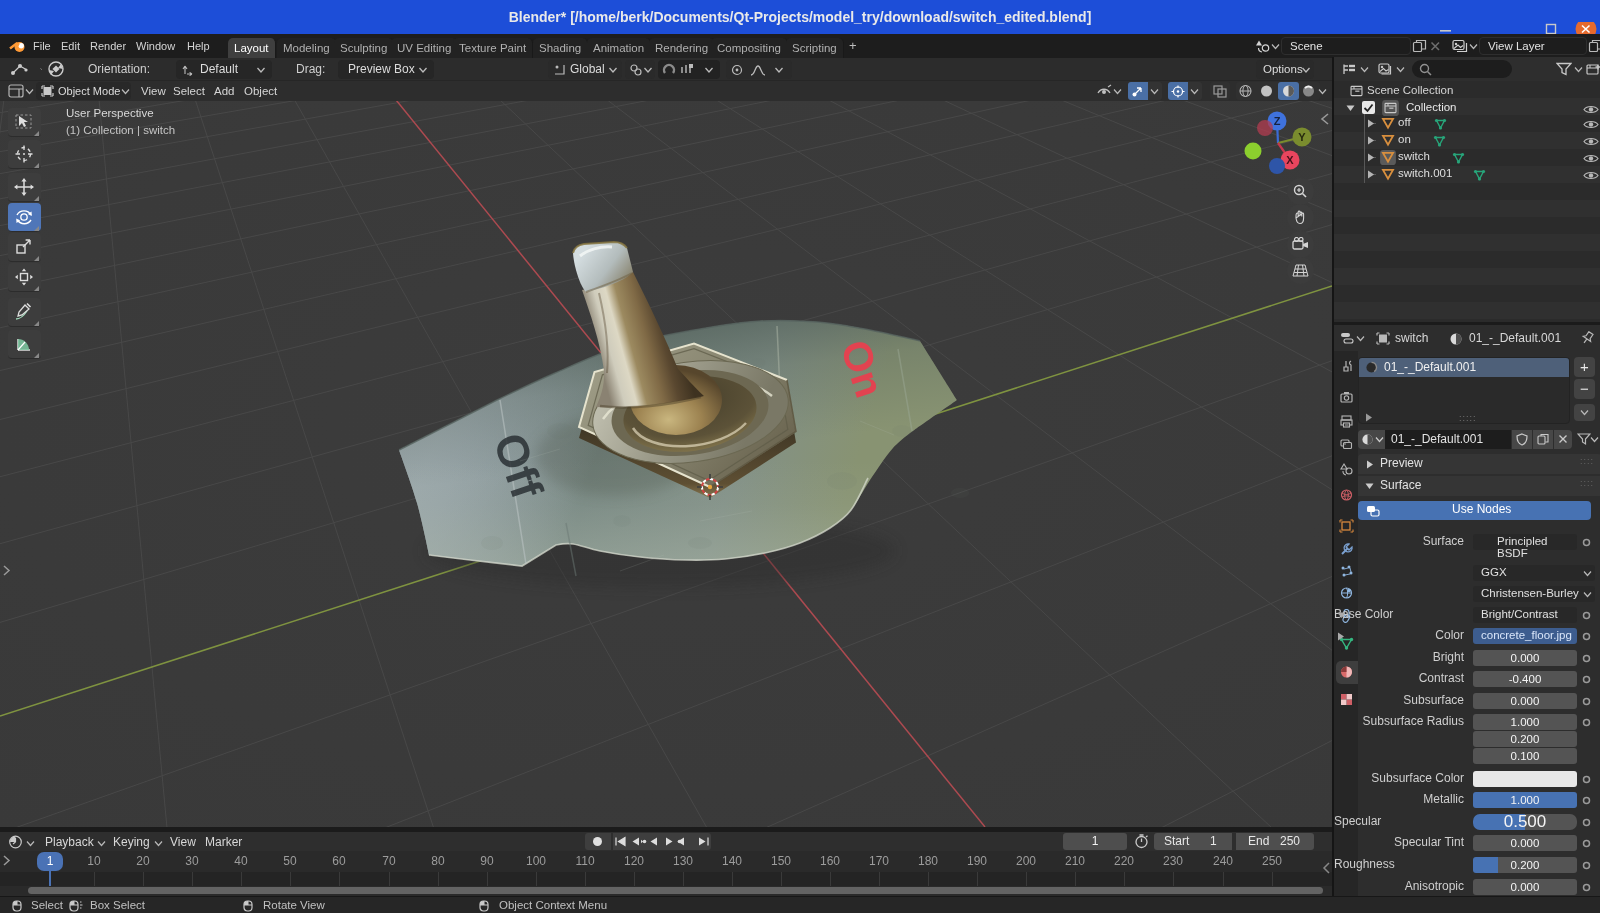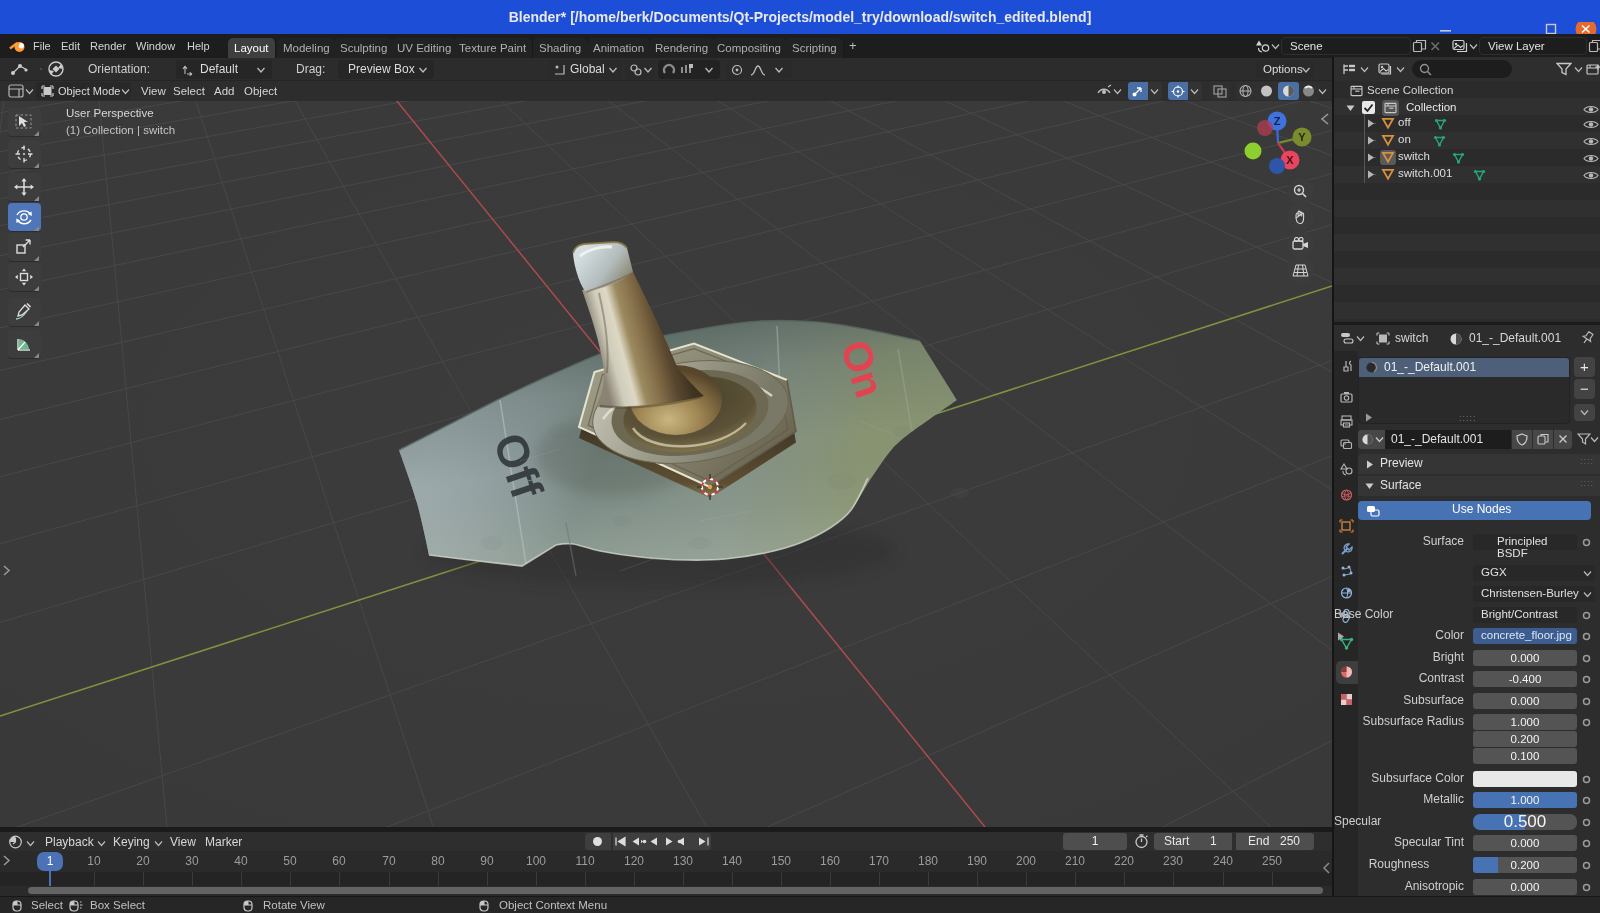--- a/index.html
+++ b/index.html
@@ -890,21 +890,21 @@
     <div class="abs txt" style="left:0;top:757px;width:130px;color:#cfcfcf;font-size:12px">Specular</div>
     <div class="abs" style="left:139px;top:757px;width:104px;height:16px;background:linear-gradient(to right,#4772b3 50%,#545454 50%);border-radius:7px;color:#f4f4f4;font-size:17px;text-align:center;line-height:16px">0.500</div>
     <svg class="abs" style="left:248px;top:761px" width="9" height="9">
       <circle cx="4.5" cy="4.5" r="3" fill="none" stroke="#9a9a9a" stroke-width="1.5"></circle>
     </svg>
     <div class="abs txt" style="left:0;top:778px;width:130px;text-align:right;color:#cfcfcf;font-size:12px">Specular Tint</div>
     <div class="abs" style="left:139px;top:778px;width:104px;height:16px;background:#545454;border-radius:3px;color:#f4f4f4;font-size:11.5px;text-align:center;line-height:16px">0.000</div>
     <svg class="abs" style="left:248px;top:782px" width="9" height="9">
       <circle cx="4.5" cy="4.5" r="3" fill="none" stroke="#9a9a9a" stroke-width="1.5"></circle>
     </svg>
-    <div class="abs txt" style="left:0;top:800px;width:130px;text-align:center;color:#cfcfcf;font-size:12px">Roughness</div>
+    <div class="abs txt" style="left:0;top:800px;width:130px;text-align:left;color:#cfcfcf;font-size:12px">Roughness</div>
     <div class="abs" style="left:139px;top:800px;width:104px;height:16px;background:linear-gradient(to right,#4772b3 24%,#545454 24%);border-radius:3px;color:#f4f4f4;font-size:11.5px;text-align:center;line-height:16px">0.200</div>
     <svg class="abs" style="left:248px;top:804px" width="9" height="9">
       <circle cx="4.5" cy="4.5" r="3" fill="none" stroke="#9a9a9a" stroke-width="1.5"></circle>
     </svg>
     <div class="abs txt" style="left:0;top:822px;width:130px;text-align:right;color:#cfcfcf;font-size:12px">Anisotropic</div>
     <div class="abs" style="left:139px;top:822px;width:104px;height:16px;background:#545454;border-radius:3px;color:#f4f4f4;font-size:11.5px;text-align:center;line-height:16px">0.000</div>
     <svg class="abs" style="left:248px;top:826px" width="9" height="9">
       <circle cx="4.5" cy="4.5" r="3" fill="none" stroke="#9a9a9a" stroke-width="1.5"></circle>
     </svg>
   </div>

